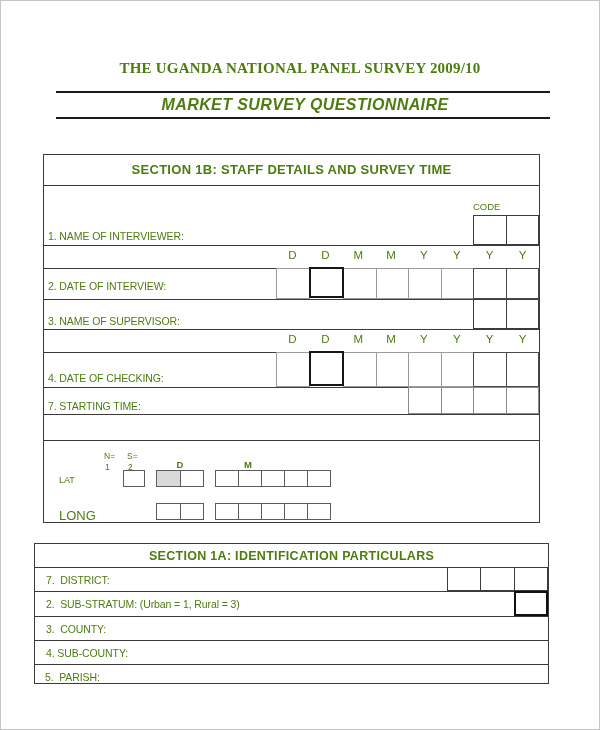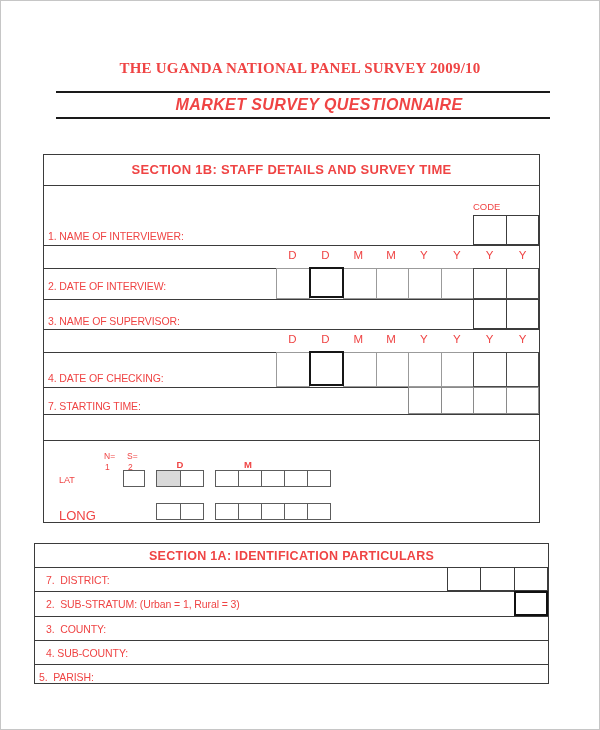--- a/index.html
+++ b/index.html
@@ -1,27 +1,27 @@
 <!DOCTYPE html>
 <html><head>
 <meta charset="utf-8">
 <style>
   html,body{margin:0;padding:0;background:#fff;}
   .page{
     position:relative;width:600px;height:730px;background:#fff;
     border:1px solid #c6c6c6;box-sizing:border-box;
-    font-family:"Liberation Sans",sans-serif;color:#ef4444;overflow:hidden;
+    font-family:"Liberation Sans",sans-serif;color:#4d7c0f;overflow:hidden;
   }
   .doc-title{
     position:absolute;left:0;top:59px;width:100%;text-align:center;
     font-family:"Liberation Serif",serif;font-weight:bold;font-size:15px;letter-spacing:.2px;
   }
   .rule{position:absolute;left:55px;width:494px;height:2px;background:#1a1a1a;}
   .doc-subtitle{
-    position:absolute;left:71px;width:494px;top:95px;text-align:center;
+    position:absolute;left:57px;width:494px;top:95px;text-align:center;
     font-weight:bold;font-style:italic;font-size:16px;letter-spacing:.4px;
   }
   .tbl{position:absolute;box-sizing:border-box;border:1px solid #3b3b3b;background:#fff;}
   .sec-title{position:absolute;left:0;right:0;top:0;text-align:center;font-weight:bold;font-size:13px;letter-spacing:.3px;}
   .hline{position:absolute;left:0;right:0;height:1px;background:#3b3b3b;}
   .lbl{position:absolute;font-size:10.5px;letter-spacing:-.1px;white-space:pre;}
   .code-label{position:absolute;right:0;width:66px;top:46px;text-align:left;font-size:9.5px;}
   .dmy{position:absolute;left:232px;right:0;display:flex;height:23px;}
   .dmy span{flex:1;text-align:center;font-size:11.5px;padding-top:4px;}
   .cells{position:absolute;display:flex;}
@@ -178,16 +178,16 @@
     <div class="lbl" style="left:11px;top:54px">2.  SUB-STRATUM: (Urban = 1, Rural = 3)</div>
     <div class="cellbox thick" style="right:0;width:34px;top:47px;height:25px"></div>
     <div class="hline" style="top:72px"></div>
 
     <div class="lbl" style="left:11px;top:79px">3.  COUNTY:</div>
     <div class="hline" style="top:96px"></div>
 
     <div class="lbl" style="left:11px;top:103px">4. SUB-COUNTY:</div>
     <div class="hline" style="top:120px"></div>
 
-    <div class="lbl" style="left:4px;top:127px">5.  PARISH:</div>
+    <div class="lbl" style="left:10px;top:127px">5.  PARISH:</div>
   </div>
 
 </div>
 
 </body></html>

